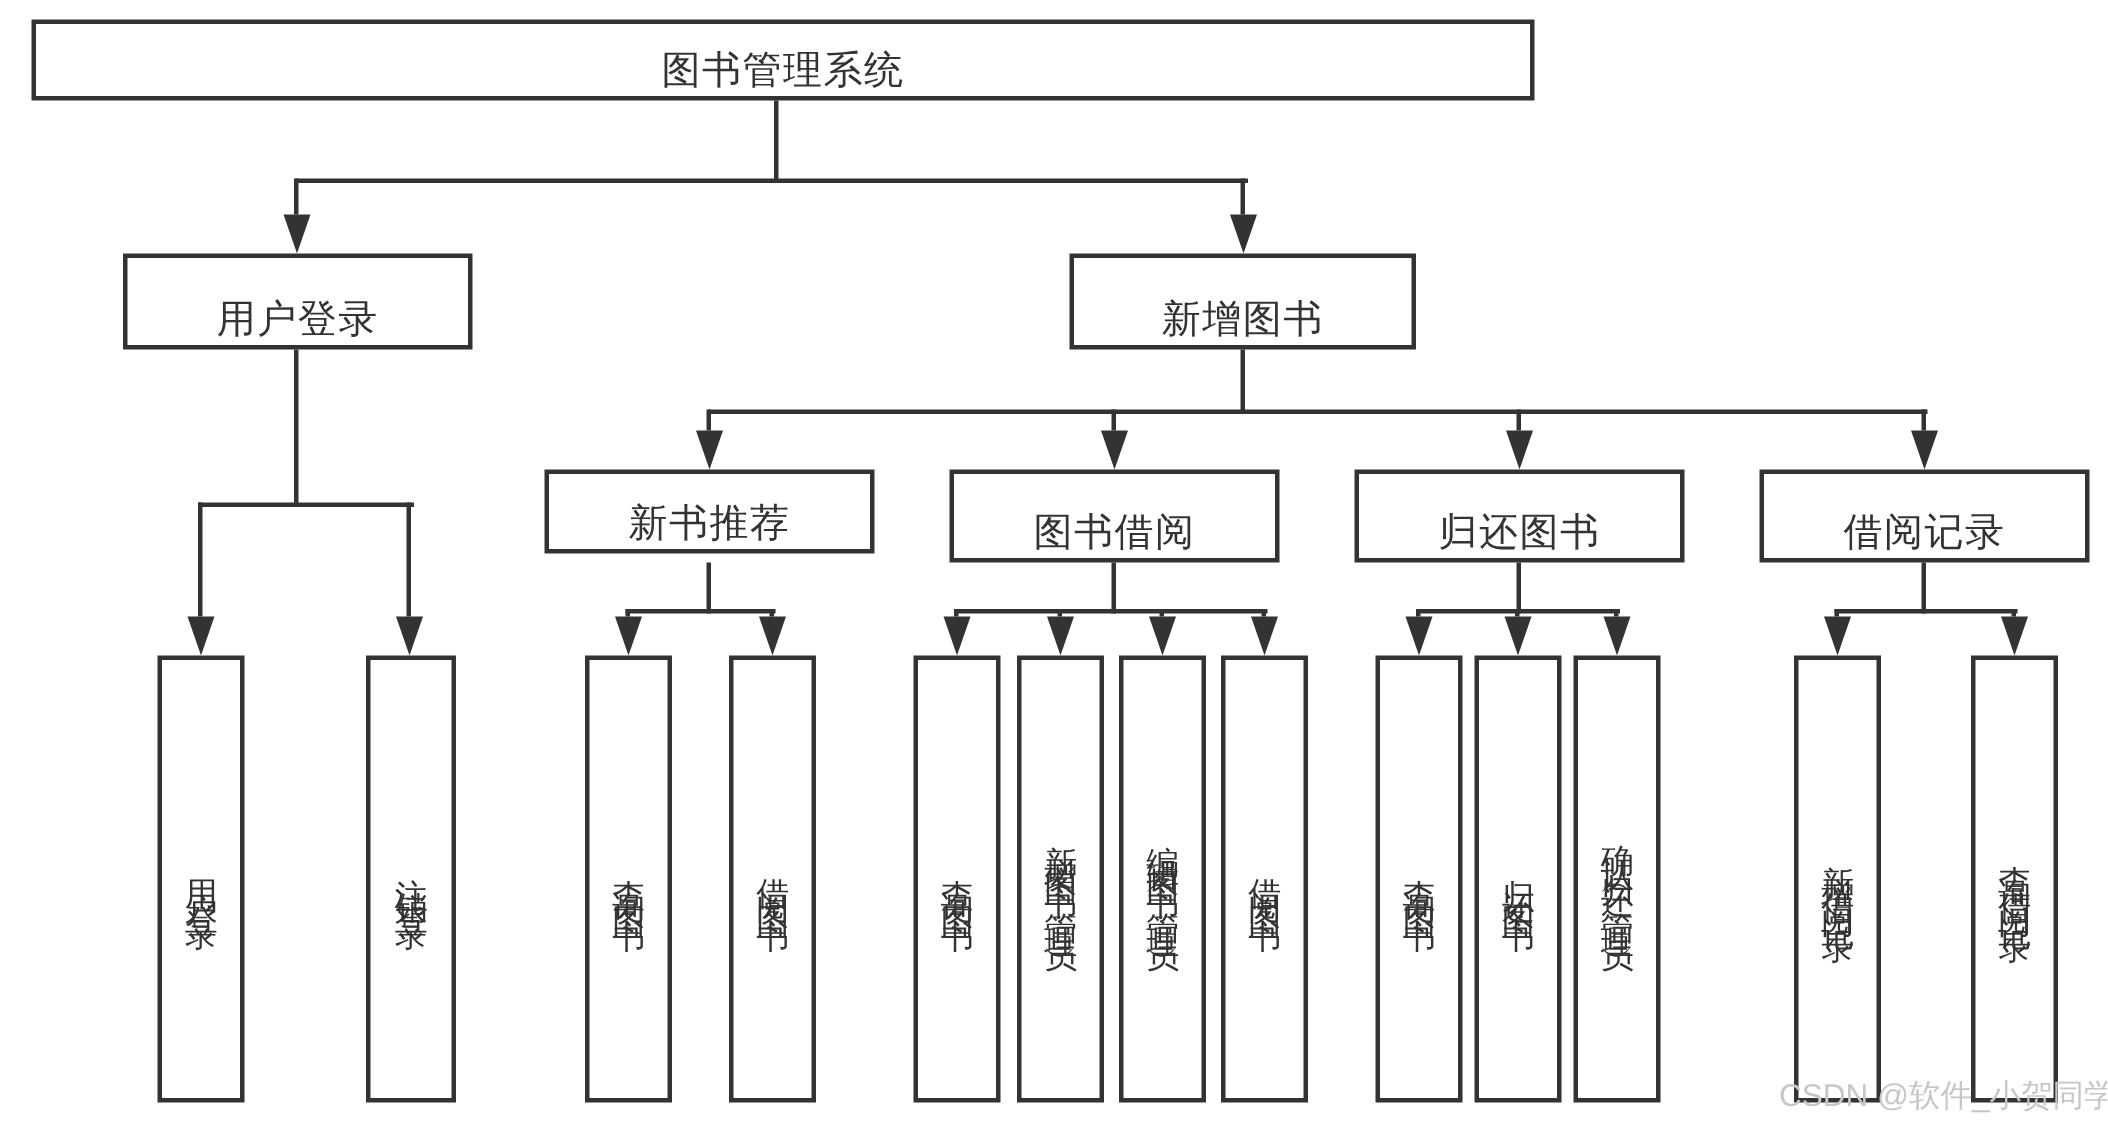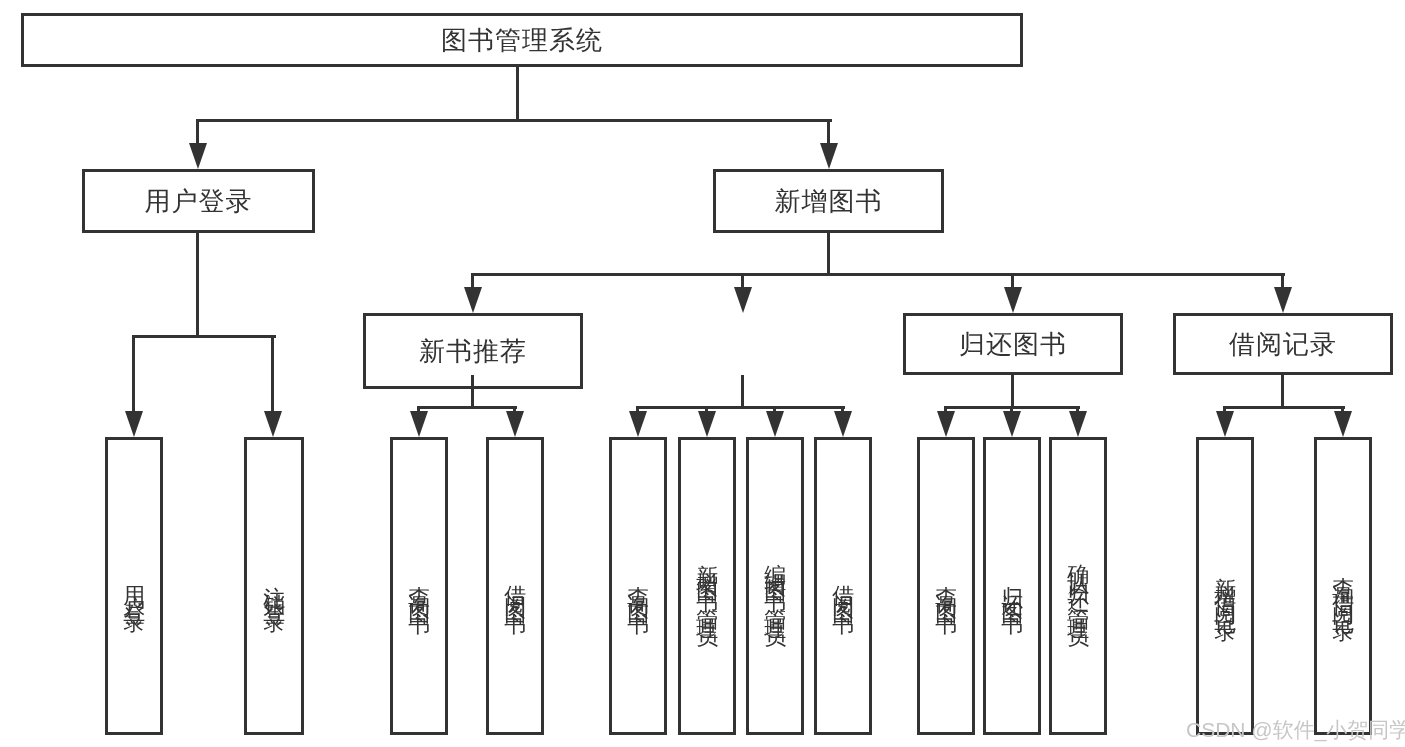--- a/index.html
+++ b/index.html
@@ -9,21 +9,21 @@
     background:#ffffff;
     font-family:"Liberation Sans", sans-serif;
     overflow:hidden;
   }
   
   .box {
     position:absolute;
     box-sizing:border-box;
     background:#ffffff;
     border:3px solid #333333;
-    display:flex; align-items:center; justify-content:center;
+    display:flex; align-items:flex-end; justify-content:center;
     font-size:26px; letter-spacing:1px; color:#333333;
     white-space:nowrap;
   }
   
   .leaf {
     position:absolute;
     box-sizing:border-box;
     background:#ffffff;
     border:3px solid #333333;
     display:flex; align-items:center; justify-content:center;
@@ -82,22 +82,25 @@
   <div class="arrow" style="left:132px; top:335px; height:76px;"></div>
   <div class="arrow" style="left:271px; top:335px; height:76px;"></div>
 
   <div class="vline" style="left:827px; top:233px; height:43px;"></div>
   <div class="hline" style="left:472px; top:273px; width:813px;"></div>
   <div class="arrow" style="left:471px; top:273px; height:14px;"></div>
   <div class="arrow" style="left:741px; top:273px; height:14px;"></div>
   <div class="arrow" style="left:1011px; top:273px; height:14px;"></div>
   <div class="arrow" style="left:1281px; top:273px; height:14px;"></div>
 
-  <div class="box" style="left:363px; top:313px; width:220px; height:76px;">
+  <div class="box" style="left:363px; top:313px; width:220px; height:56px;">
     <span>新书推荐</span>
+  </div>
+  <div class="box" style="left:633px; top:313px; width:220px; height:62px;">
+    <span>图书借阅</span>
   </div>
   <div class="box" style="left:903px; top:313px; width:220px; height:62px;">
     <span>归还图书</span>
   </div>
   <div class="box" style="left:1173px; top:313px; width:220px; height:62px;">
     <span>借阅记录</span>
   </div>
 
   <div class="vline" style="left:471px; top:375px; height:34px;"></div>
   <div class="vline" style="left:741px; top:375px; height:34px;"></div>

